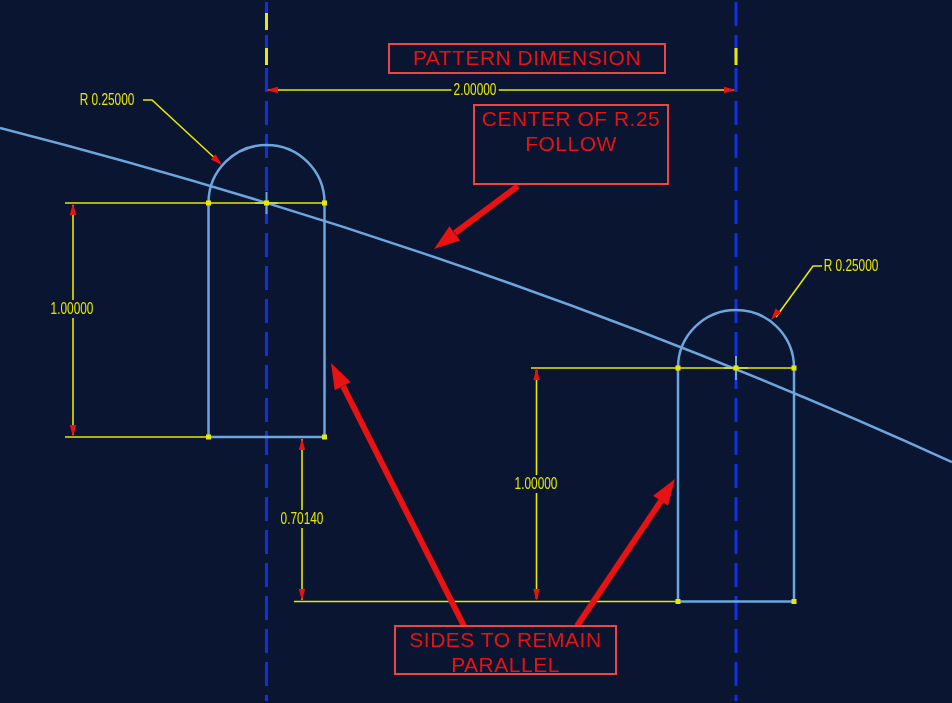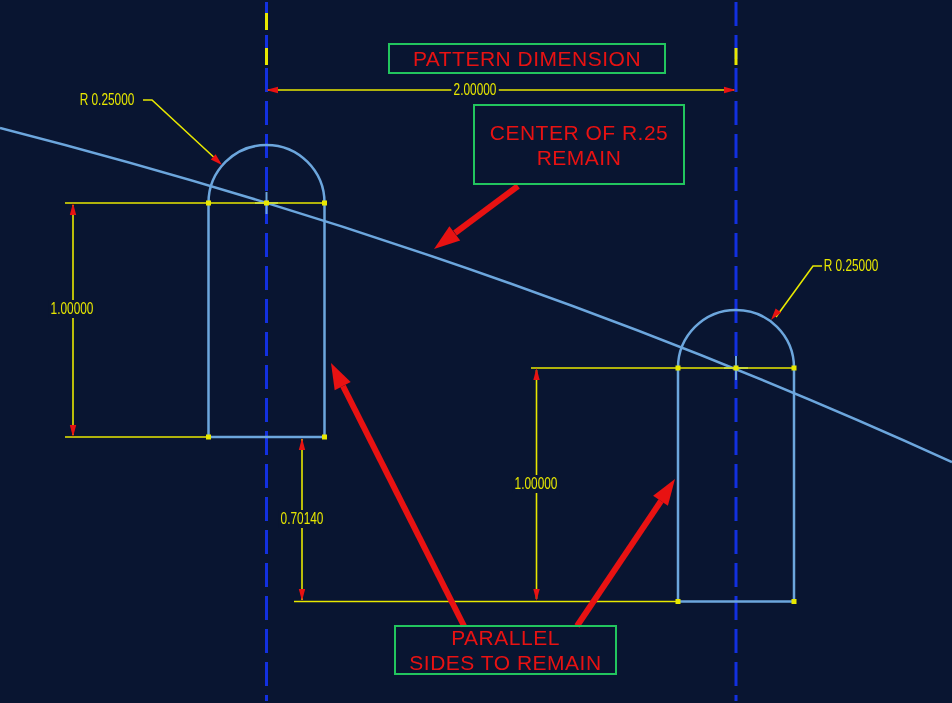--- a/index.html
+++ b/index.html
@@ -3,22 +3,22 @@
 <meta charset="utf-8">
 <style>
   html,body{margin:0;padding:0;background:#091531;}
   .canvas{
     position:relative;width:952px;height:703px;overflow:hidden;
     background:#091531;font-family:"Liberation Sans",sans-serif;
   }
   .canvas svg{position:absolute;left:0;top:0;}
   .red-box{
     position:absolute;box-sizing:border-box;
-    border:2px solid #22c55e;color:#e81212;
-    display:flex;flex-direction:column;justify-content:center;align-items:center;
+    border:2px solid #ef4444;color:#e81212;
+    display:flex;flex-direction:column;align-items:center;
     font-size:21px;line-height:25px;letter-spacing:0.5px;white-space:nowrap;
     background:transparent;z-index:3;
   }
   .dim-text{
     position:absolute;transform:translate(-50%,-50%) scaleX(0.74);
     color:#e8e800;font-size:16px;line-height:18px;white-space:nowrap;
     background:#091531;padding:0 3px;z-index:2;
   }
   .no-bg{background:transparent;}
 </style>
@@ -106,28 +106,28 @@
         <line x1="577" y1="626" x2="661" y2="501" stroke="#e81212" stroke-width="6"></line>
         <polygon points="675,479 667.9,505.7 653.1,495.7" fill="#e81212"></polygon>
       </g>
     </g>
   </svg>
 
   <div class="red-box" style="left:388px;top:43px;width:278px;height:31px;">
     <div>PATTERN DIMENSION</div>
   </div>
 
-  <div class="red-box" style="left:473px;top:104px;width:212px;height:81px;">
+  <div class="red-box" style="left:473px;top:104px;width:196px;height:81px;">
     <div>CENTER OF R.25</div>
-    <div>REMAIN</div>
+    <div>FOLLOW</div>
   </div>
 
   <div class="red-box" style="left:394px;top:625px;width:223px;height:50px;">
+    <div>SIDES TO REMAIN</div>
     <div>PARALLEL</div>
-    <div>SIDES TO REMAIN</div>
   </div>
 
   <div class="dim-text" style="left:475px;top:90px;">2.00000</div>
 
   <div class="dim-text" style="left:72px;top:309px;">1.00000</div>
 
   <div class="dim-text" style="left:302px;top:519px;">0.70140</div>
 
   <div class="dim-text" style="left:536px;top:484px;">1.00000</div>
 

